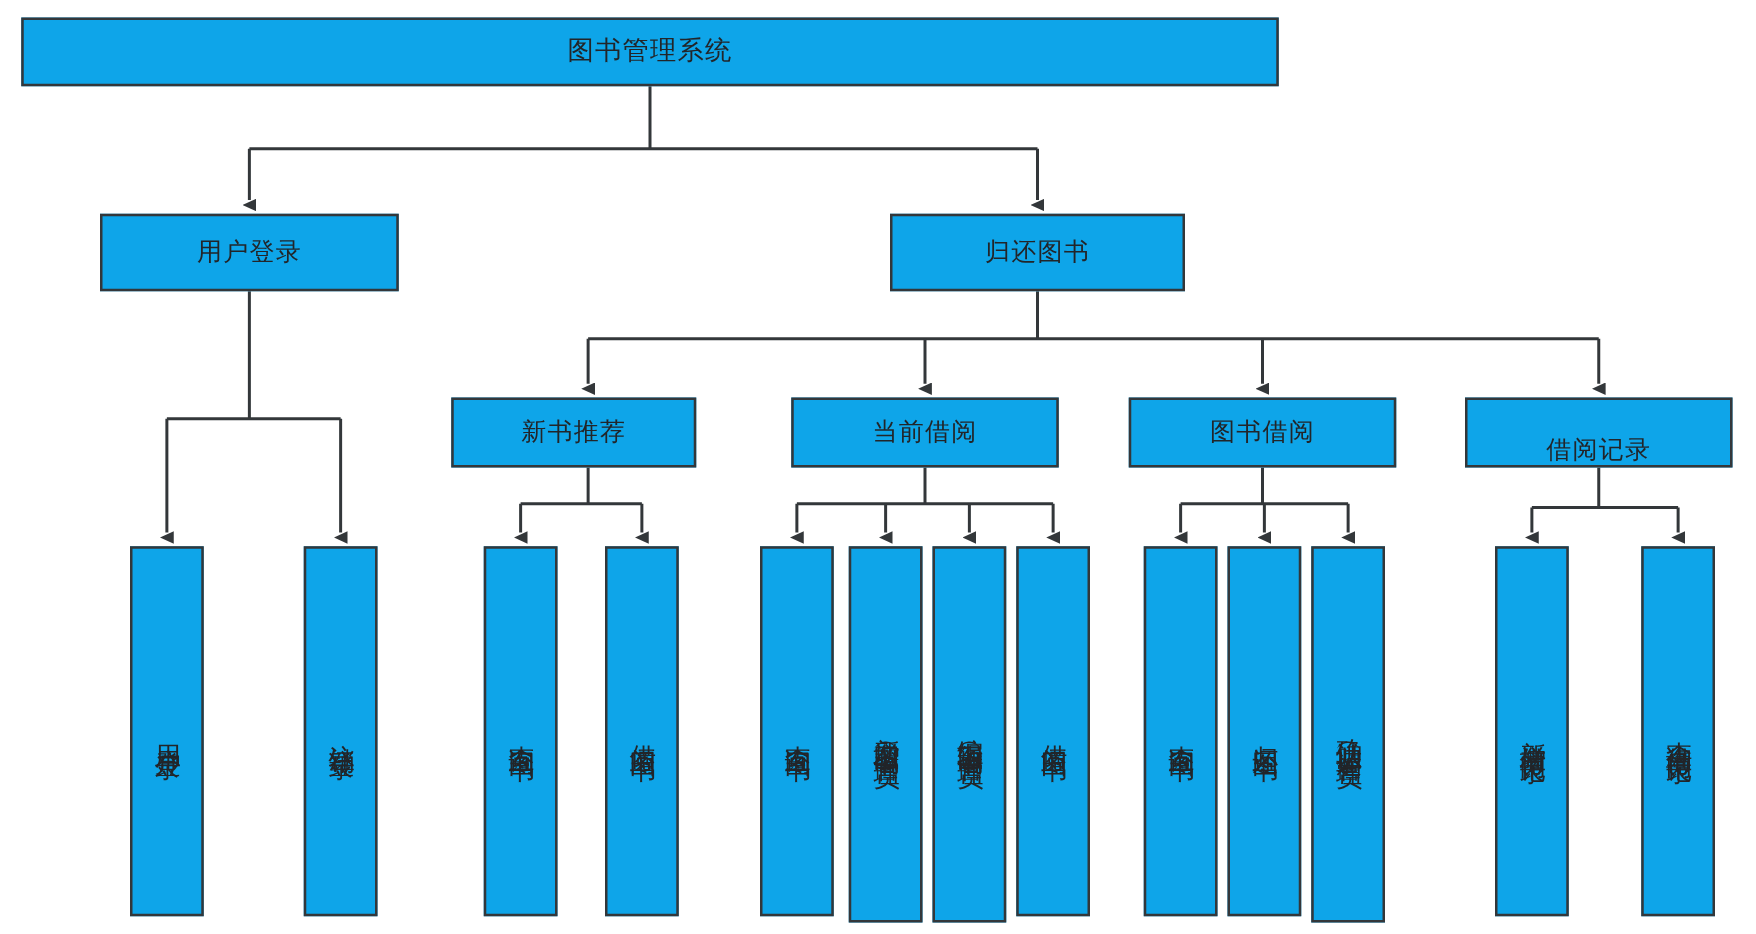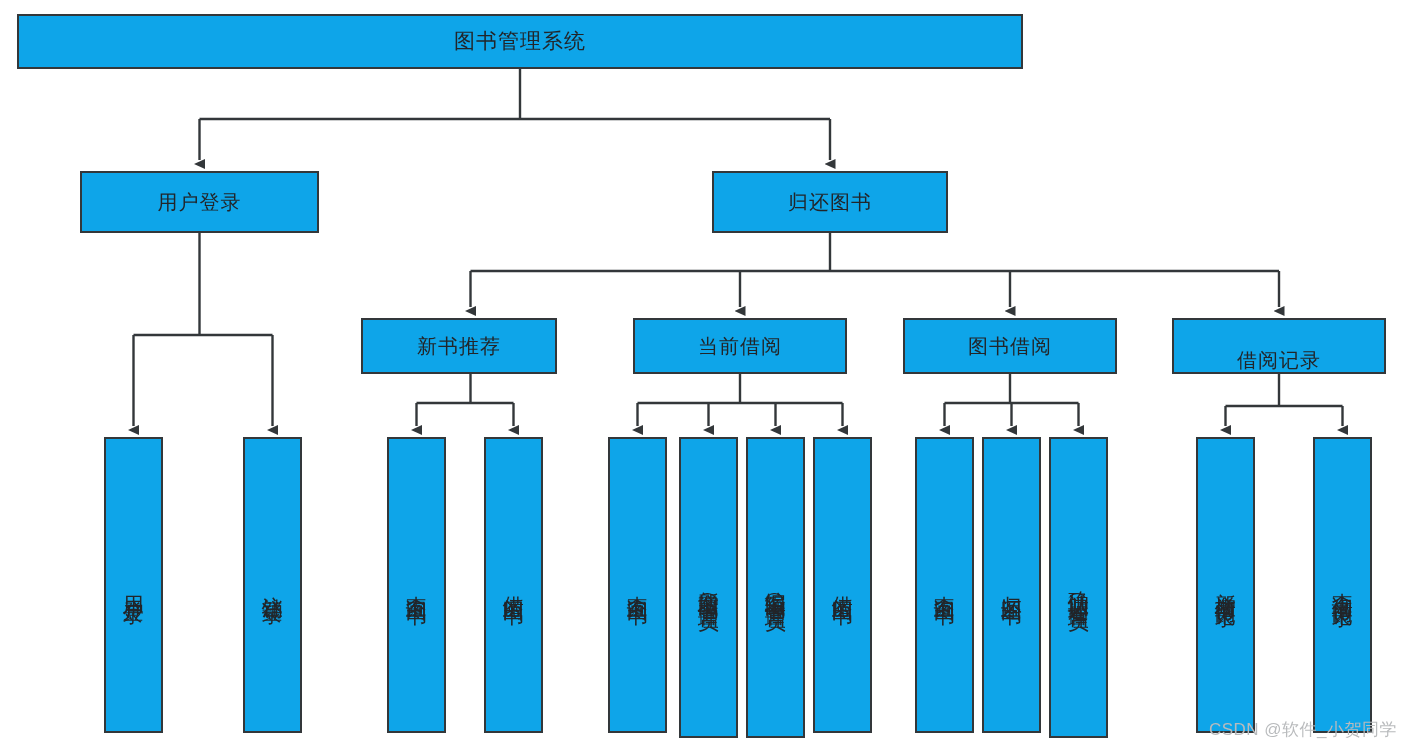--- a/index.html
+++ b/index.html
@@ -126,14 +126,13 @@
         <span class="lbl">确认归还（管理员）</span>
       </div>
       <div class="node vert" style="left: 1196px; top: 437px; width: 59px; height: 296px;">
         <span class="lbl">新增借阅记录</span>
       </div>
       <div class="node vert" style="left: 1313px; top: 437px; width: 59px; height: 296px;">
         <span class="lbl">查询借阅记录</span>
       </div>
     </div>
 
-  <div id="watermark">CSDN @软件_小贺同学</div>
 </div>
 
 </body></html>

